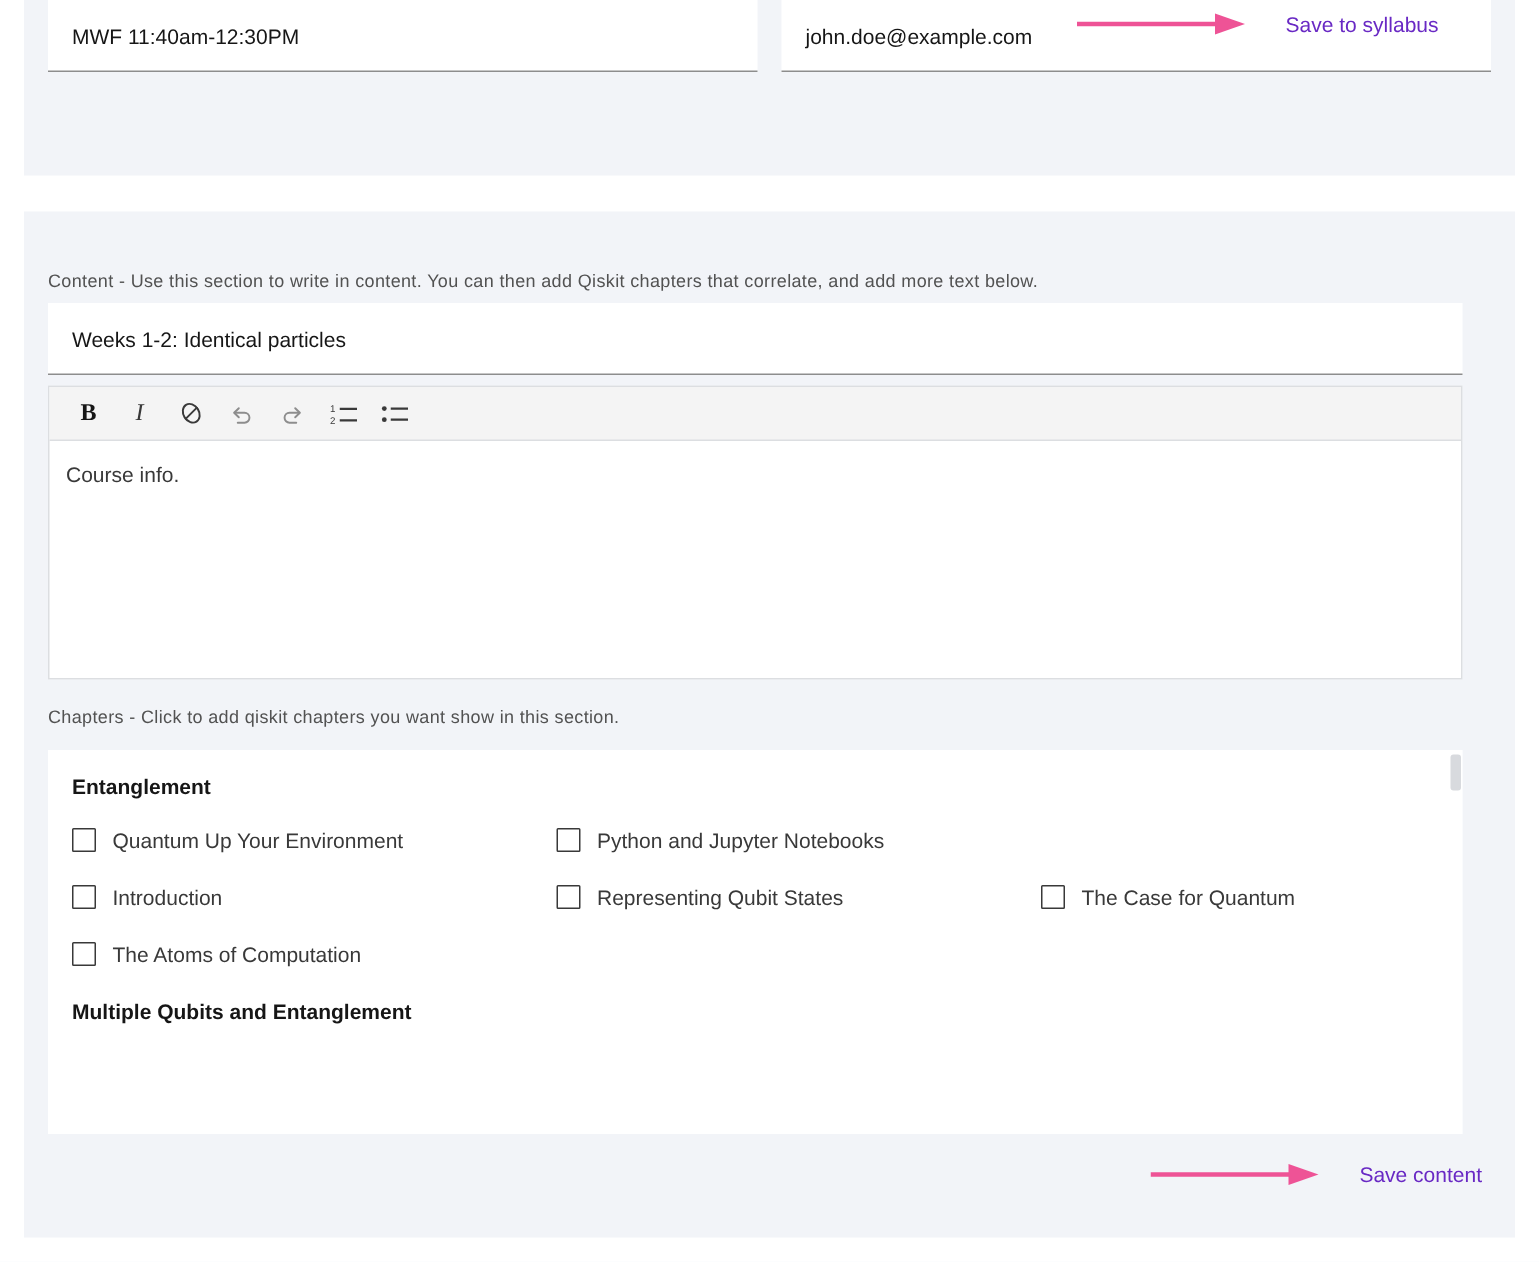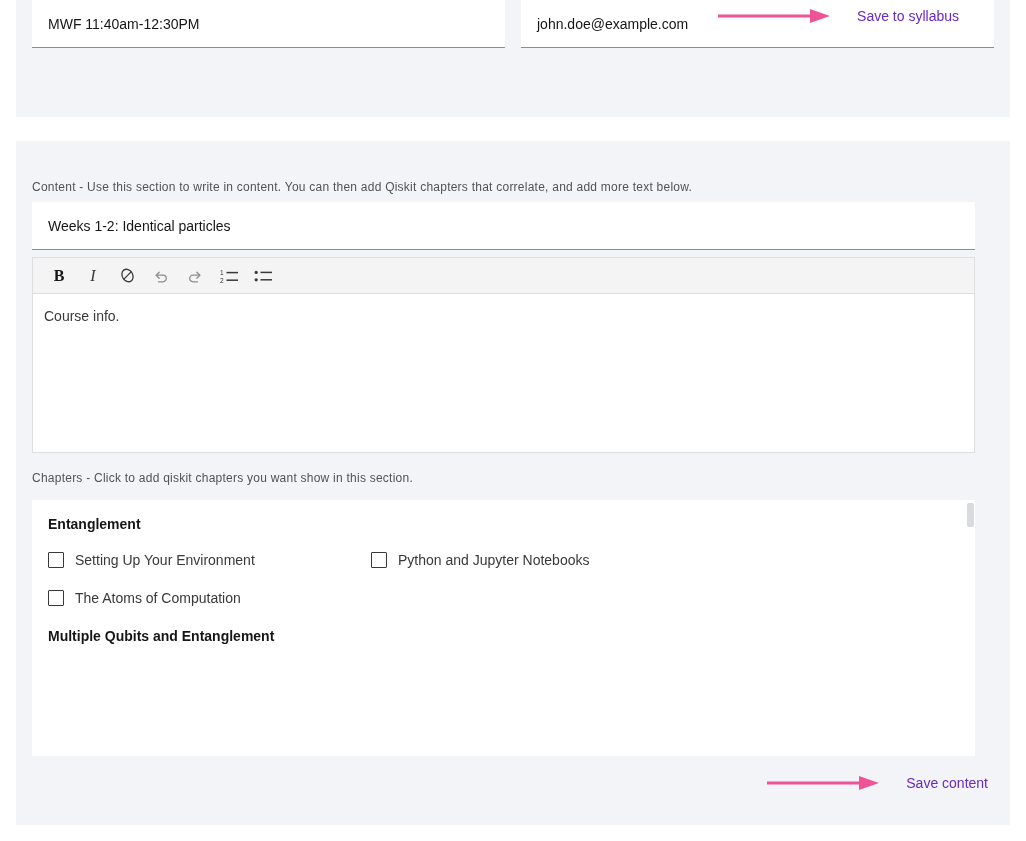--- a/index.html
+++ b/index.html
@@ -352,29 +352,43 @@
 
   <div class="helper-text helper-chapters">Chapters - Click to add qiskit chapters you want show in this section.</div>
 
   <div class="chapters-wrap">
     <div class="chapters-inner" id="chapters-inner">
         <div class="chapter-group">
           <div class="chapter-group-title">Entanglement</div>
           <div class="chapter-row">
             <label class="chapter-item">
               <span class="cb"></span>
-              <span class="cb-label">Setting Up Your Environment</span>
+              <span class="cb-label">Quantum Up Your Environment</span>
             </label>
             <label class="chapter-item">
               <span class="cb"></span>
               <span class="cb-label">Python and Jupyter Notebooks</span>
             </label>
           </div>
         </div>
         <div class="chapter-group">
+          <div class="chapter-row">
+            <label class="chapter-item">
+              <span class="cb"></span>
+              <span class="cb-label">Introduction</span>
+            </label>
+            <label class="chapter-item">
+              <span class="cb"></span>
+              <span class="cb-label">Representing Qubit States</span>
+            </label>
+            <label class="chapter-item">
+              <span class="cb"></span>
+              <span class="cb-label">The Case for Quantum</span>
+            </label>
+          </div>
           <div class="chapter-row">
             <label class="chapter-item">
               <span class="cb"></span>
               <span class="cb-label">The Atoms of Computation</span>
             </label>
           </div>
         </div>
         <div class="chapter-group">
           <div class="chapter-group-title">Multiple Qubits and Entanglement</div>
         </div>

